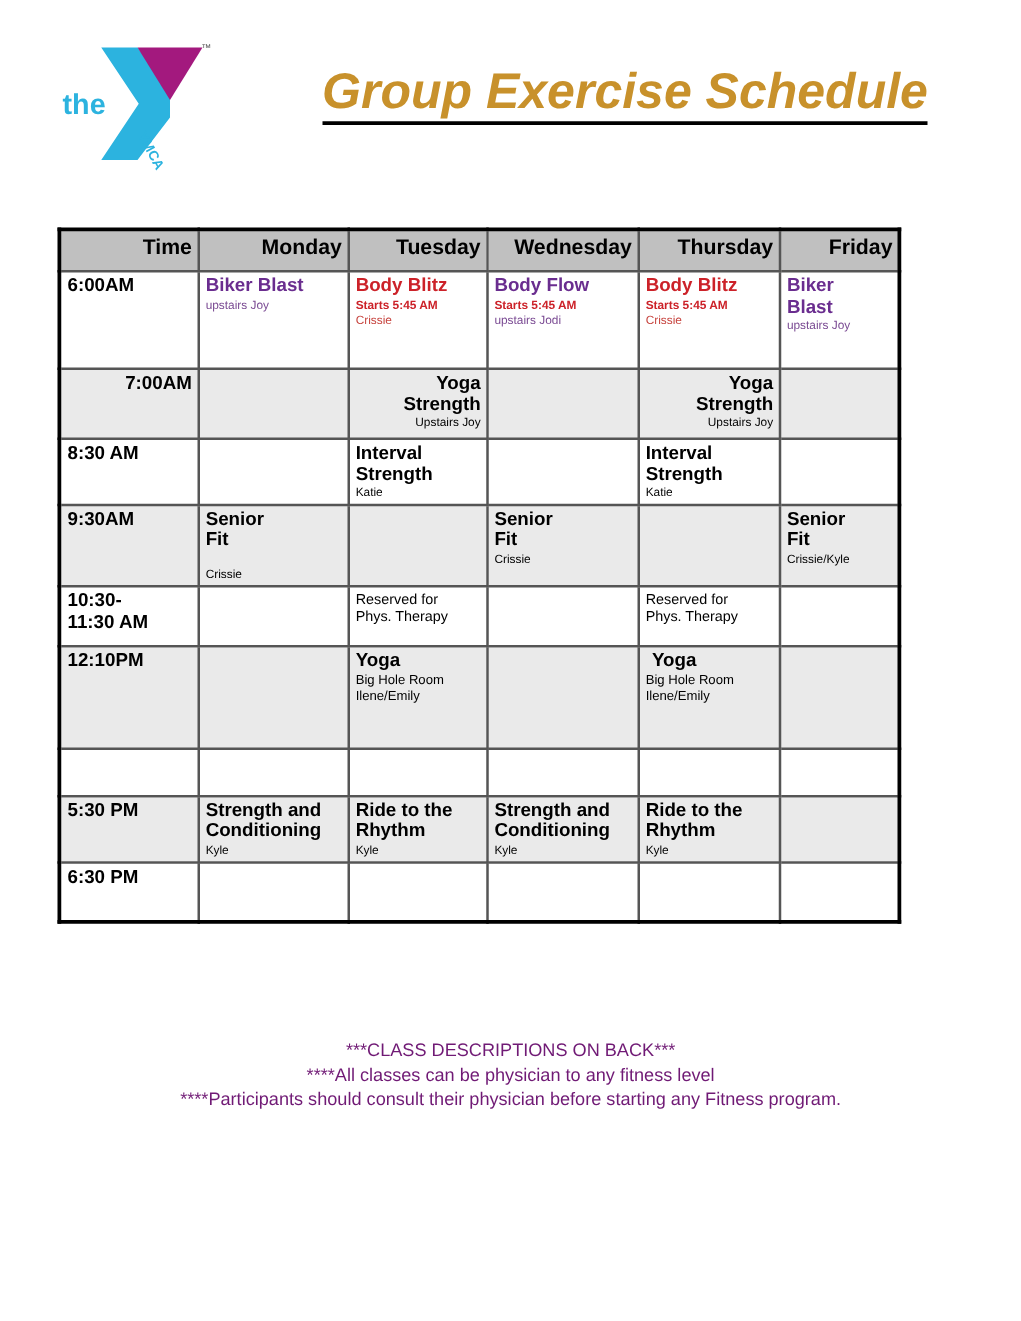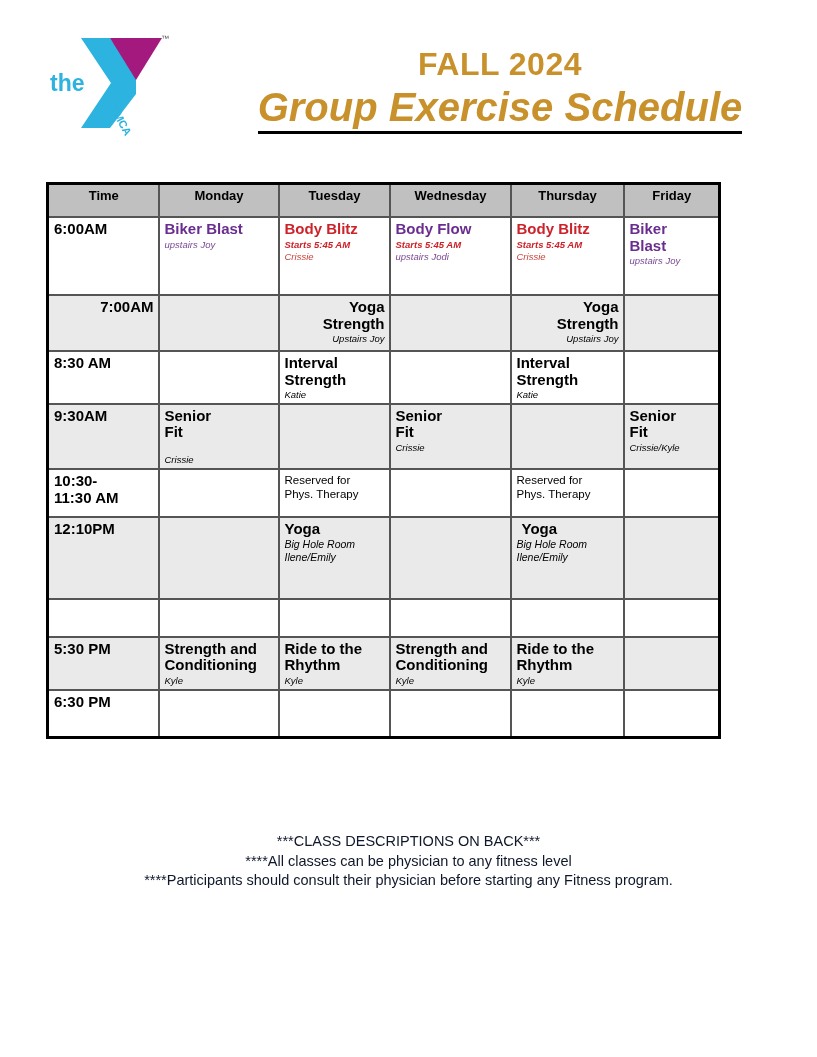--- a/index.html
+++ b/index.html
@@ -84,22 +84,22 @@
   col.c-tue   { width: 111px; }
   col.c-wed   { width: 121px; }
   col.c-thu   { width: 113px; }
   col.c-fri   { width: 96px; }
 
   thead th {
     background: #C0C0C0;
     border: none;
     border-bottom: 3px solid #000;
     font-weight: bold;
-    font-size: 13px;
-    text-align: center;
+    font-size: 17px;
+    text-align: right;
     padding: 6px 4px 6px 7px;
     vertical-align: middle;
     height: 26px;
   }
   thead tr { border: none; }
 
   tr.shade td { background: #EAEAEA; }
   tr.plain td { background: #FFFFFF; }
 
   .tm {
@@ -116,21 +116,20 @@
     font-weight: bold;
     font-size: 15px;
     line-height: 1.1;
     white-space: pre-line;
   }
   .sub {
     font-size: 9.5px;
     line-height: 1.25;
     white-space: pre-line;
     margin-top: 1px;
-    font-style: italic;
   }
   .sub.gap { margin-top: 13px; }
   .note {
     font-size: 11.5px;
     line-height: 1.22;
     white-space: pre-line;
     font-weight: normal;
   }
   .sub.bigger { font-size: 10.5px; }
   .cls.ind { padding-left: 5px; }
@@ -145,21 +144,21 @@
 
   
   .footer {
     position: absolute;
     left: 0;
     top: 832px;
     width: 817px;
     text-align: center;
     font-size: 14.5px;
     line-height: 1.36;
-    color: #0f172a;
+    color: #701a75;
   }
   .footer div { white-space: pre; }
 </style>
 </head>
 <body>
 
 <div class="header">
 
   <div class="logo-wrap">
     <svg class="logo-svg" width="125" height="112" viewBox="0 0 125 112">
@@ -170,21 +169,20 @@
 
       <text x="2" y="63" font-family="'Liberation Sans', sans-serif" font-size="23" font-weight="bold" fill="#2CB3DF">the</text>
 
       <text x="62" y="80" font-family="'Liberation Sans', sans-serif" font-size="11" font-weight="bold" fill="#2CB3DF" transform="rotate(62 62 80)">YMCA</text>
 
       <text x="113" y="13" font-family="'Liberation Sans', sans-serif" font-size="8" fill="#555">™</text>
     </svg>
   </div>
 
   <div class="title-block">
-    <div class="title-line1">FALL 2024</div>
     <div class="title-line2">Group Exercise Schedule</div>
   </div>
 
 </div>
 
 <div class="sched-wrap">
   <table class="sched">
     <colgroup>
       <col class="c-time">
         <col class="c-mon">

